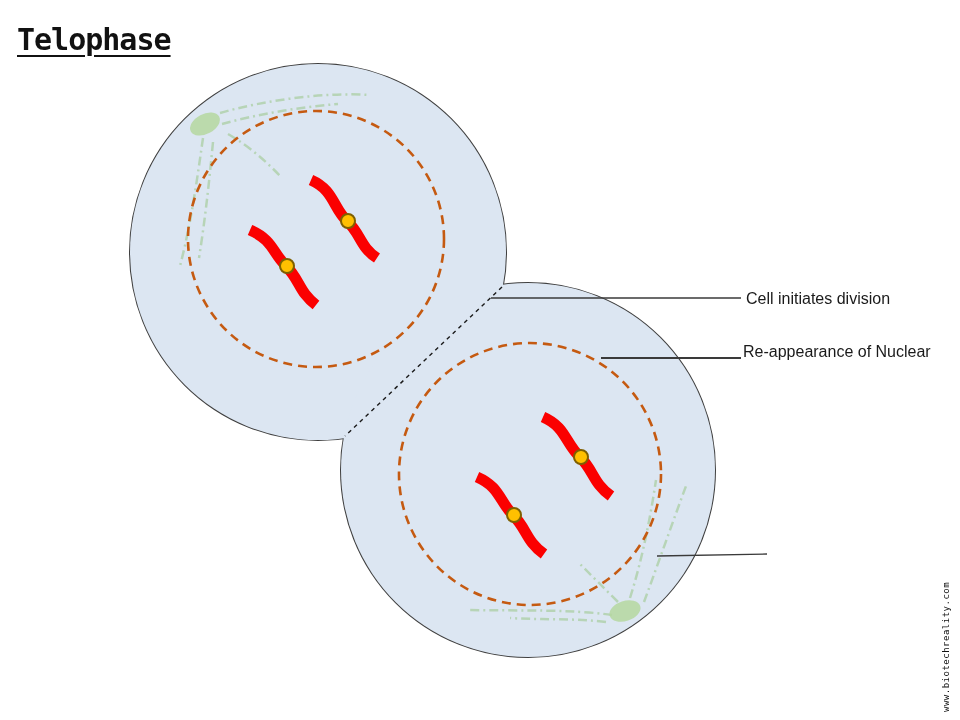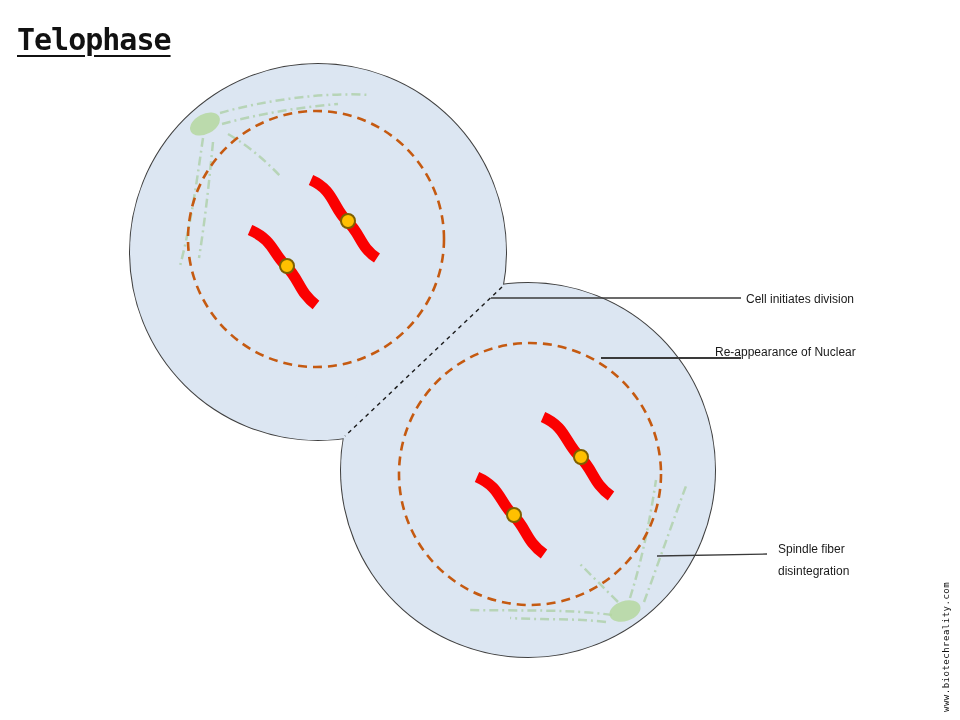--- a/index.html
+++ b/index.html
@@ -18,23 +18,24 @@
     font-size:30px;
     font-weight:bold;
     color:#111111;
     letter-spacing:-1px;
     text-decoration:underline;
     text-underline-offset:5px;
     text-decoration-thickness:2px;
   }
   .lbl{
     position:absolute;
-    font-size:12px;
+    font-size:16px;
     line-height:22px;
     color:#1a1a1a;
+    text-align:center;
   }
   .watermark{
     position:absolute;
     left:941px;top:712px;
     transform:rotate(-90deg);
     transform-origin:0 0;
     font-family:"DejaVu Sans Mono", monospace;
     font-size:9px;
     letter-spacing:0.5px;
     color:#111111;
@@ -97,24 +98,20 @@
       <line x1="491" y1="298" x2="741" y2="298" stroke-width="1.3"></line>
       <line x1="601" y1="358" x2="741" y2="358" stroke-width="1.9"></line>
       <line x1="657" y1="556" x2="767" y2="554" stroke-width="1.3"></line>
     </g>
   </svg>
 
   <div class="title">Telophase</div>
 
   <div class="lbl" style="left:746px;top:288px">Cell initiates division</div>
 
-  <div class="lbl" style="left:715px;top:341px">
+  <div class="lbl" style="left:743px;top:341px">
     <div>Re-appearance of Nuclear</div>
   </div>
 
-  <div class="lbl" style="left:778px;top:538px">
-    <div>Spindle fiber</div>
-    <div>disintegration</div>
-  </div>
 
   <div class="watermark">www.biotechreality.com</div>
 
 </div>
 
 </body></html>

